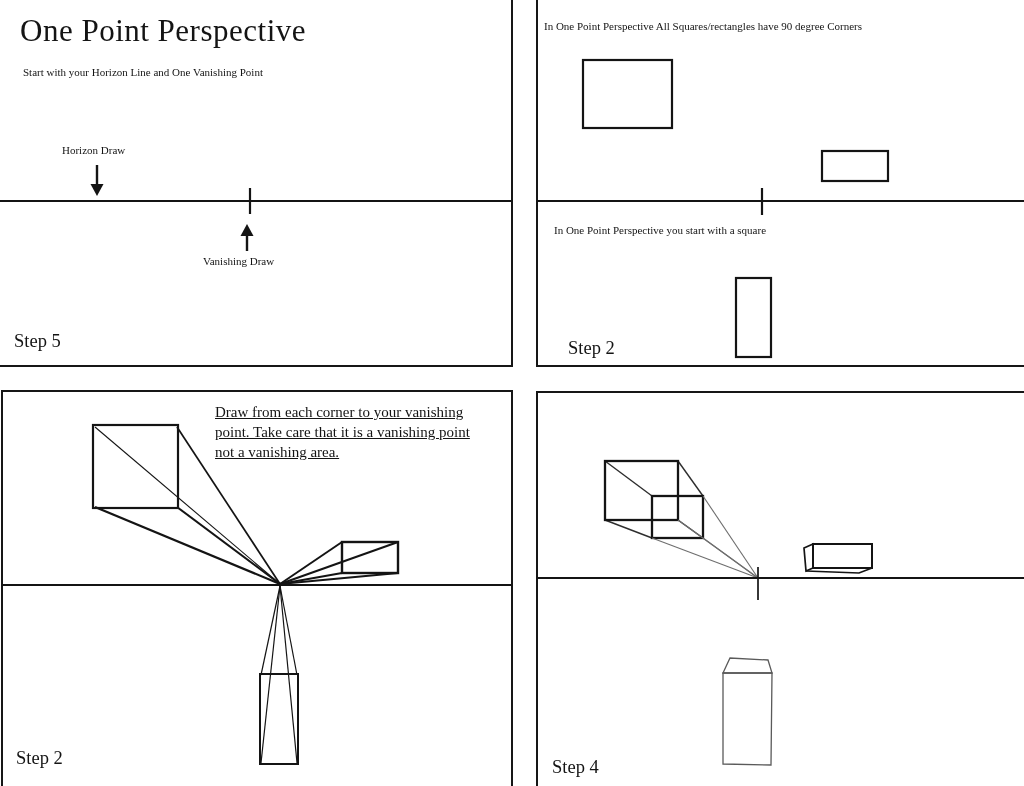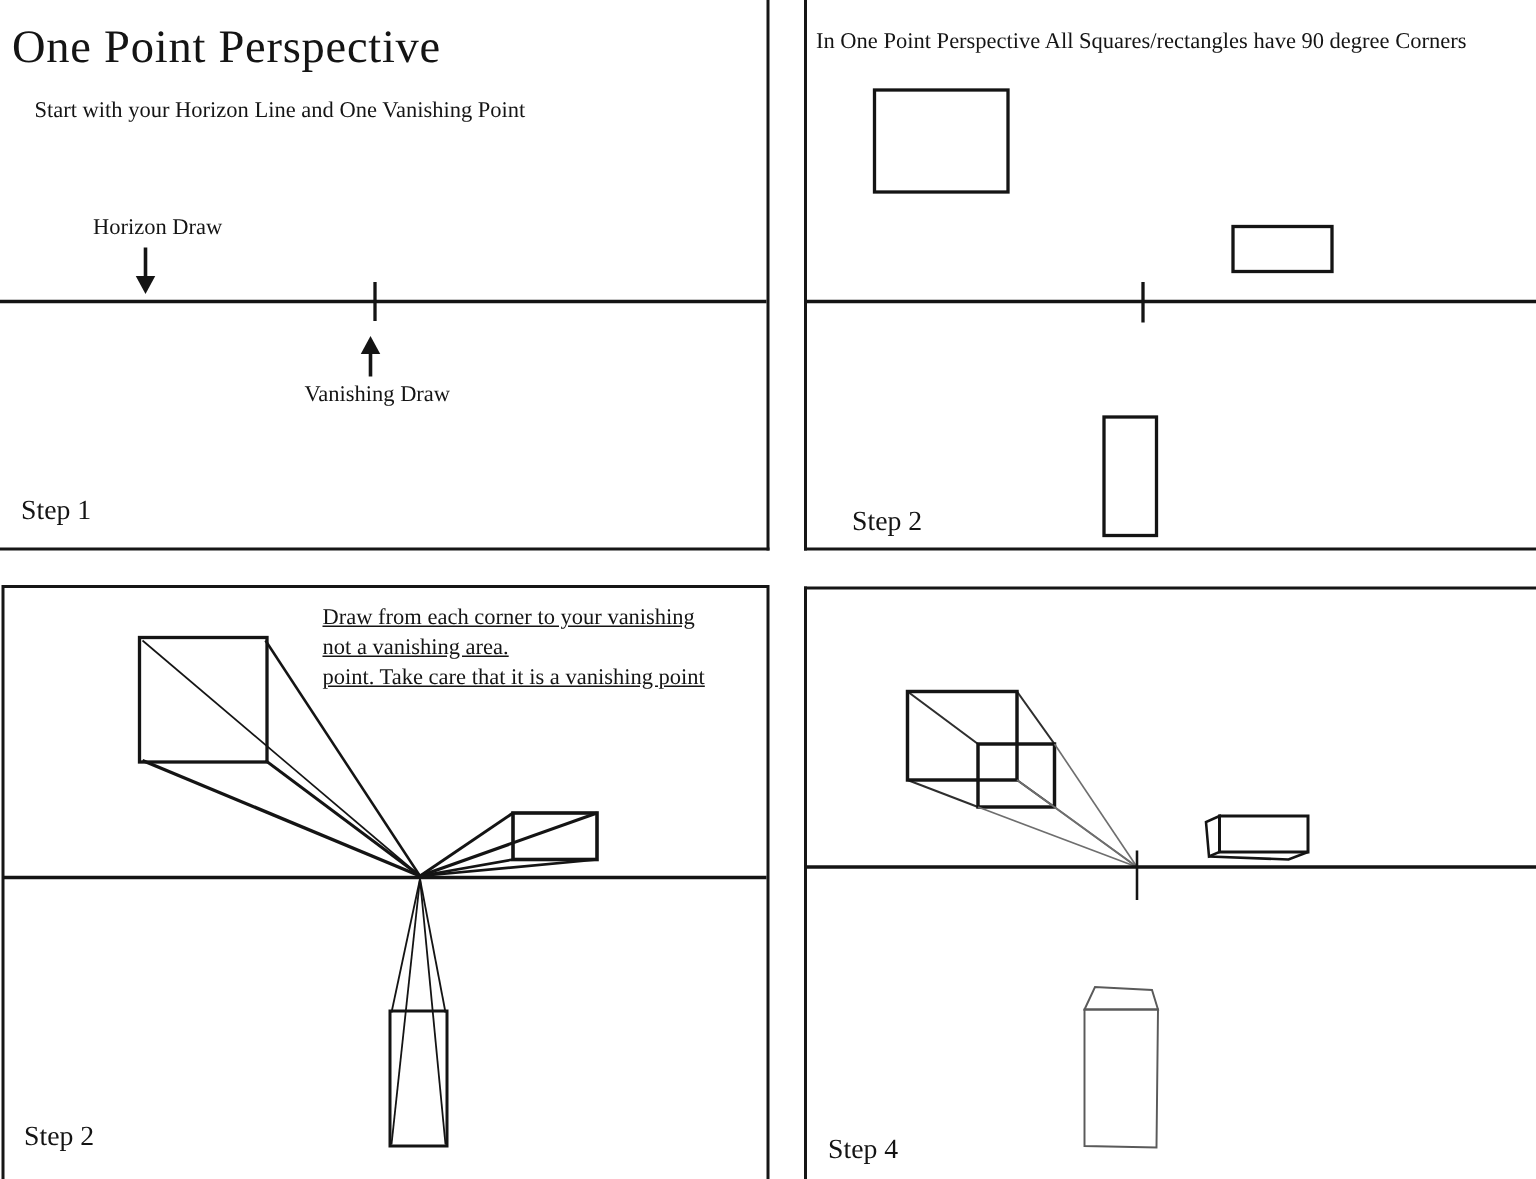--- a/index.html
+++ b/index.html
@@ -8,21 +8,21 @@
     overflow:hidden;font-family:"Liberation Serif", serif;color:#141414;
   }
   .panel{position:absolute;box-sizing:border-box;}
   #panel1{left:0;top:-4px;width:513px;height:371px;border-right:2px solid #161616;border-bottom:2px solid #161616;}
   #panel2{left:536px;top:-4px;width:498px;height:371px;border-left:2px solid #161616;border-bottom:2px solid #161616;}
   #panel3{left:1px;top:390px;width:512px;height:404px;border:2px solid #161616;}
   #panel4{left:536px;top:391px;width:498px;height:403px;border-left:2px solid #161616;border-top:2px solid #161616;}
   .art{position:absolute;left:0;top:0;width:1024px;height:786px;pointer-events:none;}
   .txt{position:absolute;white-space:nowrap;}
   .title{font-size:31px;letter-spacing:0.5px;}
-  .body{font-size:15px;}
+  .body{font-size:11px;}
   .step{font-size:18.5px;}
   .capline{font-size:15px;line-height:20px;height:20px;text-decoration:underline;}
 </style>
 </head>
 <body>
 
 <div class="page">
 
   <div class="panel" id="panel1"></div>
   <div class="panel" id="panel2"></div>
@@ -97,31 +97,32 @@
       <polygon points="813,544 804,548 806,571 813,568" fill="none" stroke="#141414" stroke-width="1.7"></polygon>
       <polyline points="806,571 859,573 872,568" fill="none" stroke="#141414" stroke-width="1.7"></polyline>
       <rect x="813" y="544" width="59" height="24" fill="none" stroke="#141414" stroke-width="2"></rect>
     </g>
     <g>
       <polygon points="187,281 194,266 232,268 236,281" fill="none" stroke="#5a5a5a" stroke-width="1.3" transform="translate(536,392)"></polygon>
       <polygon points="187,281 236,281 235,373 187,372" fill="none" stroke="#5a5a5a" stroke-width="1.3" transform="translate(536,392)"></polygon>
     </g>
   </svg>
 
-  <div class="txt title" style="left:8px;top:13px;">One Point Perspective</div>
+  <div class="txt title" style="left:20px;top:13px;">One Point Perspective</div>
   <div class="txt body" style="left:23px;top:66px;font-family:Liberation Serif, serif;">Start with your Horizon Line and One Vanishing Point</div>
   <div class="txt body" style="left:62px;top:144px;">Horizon Draw</div>
   <div class="txt body" style="left:203px;top:255px;">Vanishing Draw</div>
-  <div class="txt step" style="left:14px;top:331px;">Step 1</div>
+  <div class="txt step" style="left:14px;top:331px;">Step 5</div>
 
   <div class="txt body" style="left:544px;top:20px;">In One Point Perspective All Squares/rectangles have 90 degree Corners</div>
+  <div class="txt body" style="left:554px;top:224px;">In One Point Perspective you start with a square</div>
   <div class="txt step" style="left:568px;top:338px;">Step 2</div>
 
   <div class="txt" style="left:215px;top:402px;">
     <div class="capline">Draw from each corner to your vanishing</div>
+    <div class="capline">point. Take care that it is a vanishing point</div>
     <div class="capline">not a vanishing area.</div>
-    <div class="capline">point. Take care that it is a vanishing point</div>
   </div>
   <div class="txt step" style="left:16px;top:748px;">Step 2</div>
 
   <div class="txt step" style="left:552px;top:757px;">Step 4</div>
 
 </div>
 
 </body></html>

